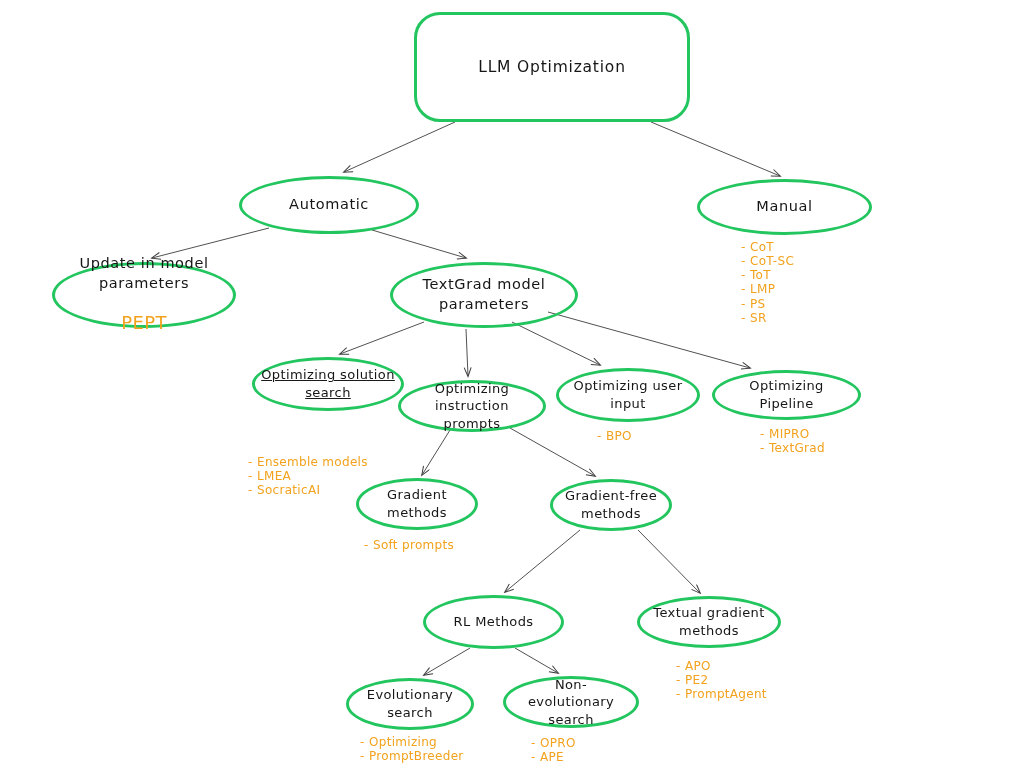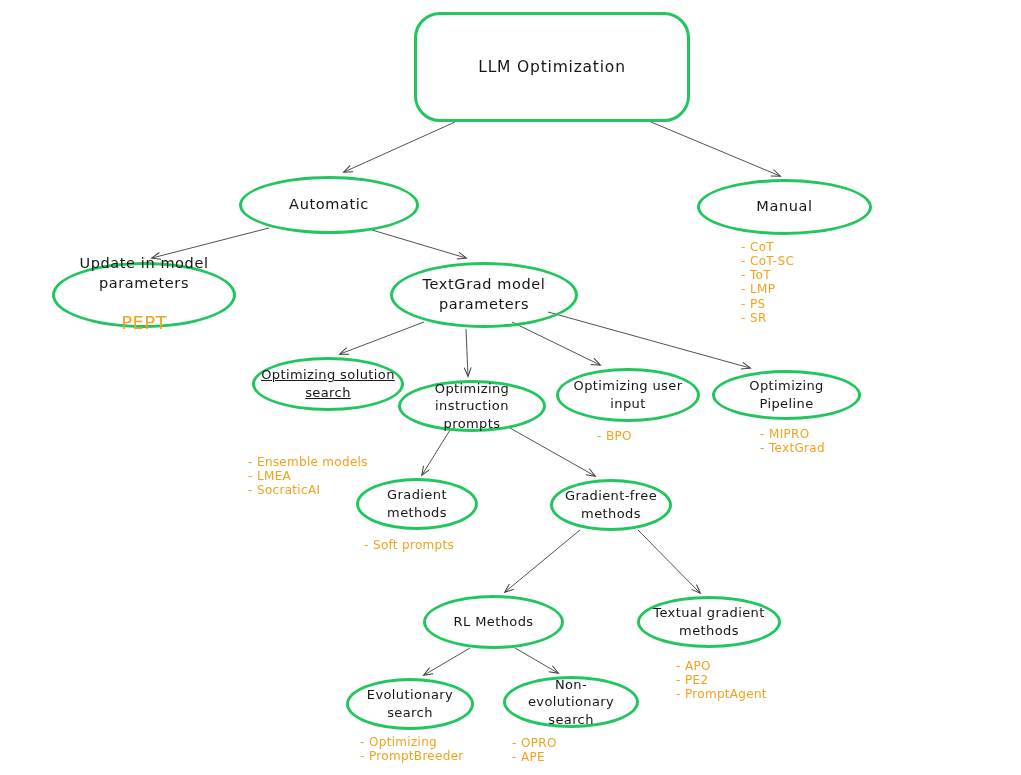--- a/index.html
+++ b/index.html
@@ -196,18 +196,18 @@
       </div>
       <div class="item-list" style="left: 676px; top: 659px; color: rgb(242, 162, 28);">
         <span class="item"><span class="dash">-</span><span>APO</span></span>
         <span class="item"><span class="dash">-</span><span>PE2</span></span>
         <span class="item"><span class="dash">-</span><span>PromptAgent</span></span>
       </div>
       <div class="item-list" style="left: 360px; top: 735px; color: rgb(242, 162, 28);">
         <span class="item"><span class="dash">-</span><span>Optimizing</span></span>
         <span class="item"><span class="dash">-</span><span>PromptBreeder</span></span>
       </div>
-      <div class="item-list" style="left: 512px; top: 736px; color: rgb(242, 162, 28);">
+      <div class="item-list" style="left: 531px; top: 736px; color: rgb(242, 162, 28);">
         <span class="item"><span class="dash">-</span><span>OPRO</span></span>
         <span class="item"><span class="dash">-</span><span>APE</span></span>
       </div>
     </div>
 </div>
 
 </body></html>

